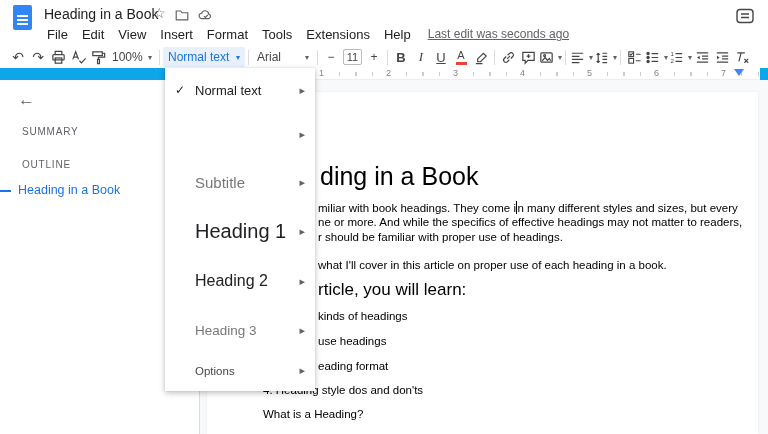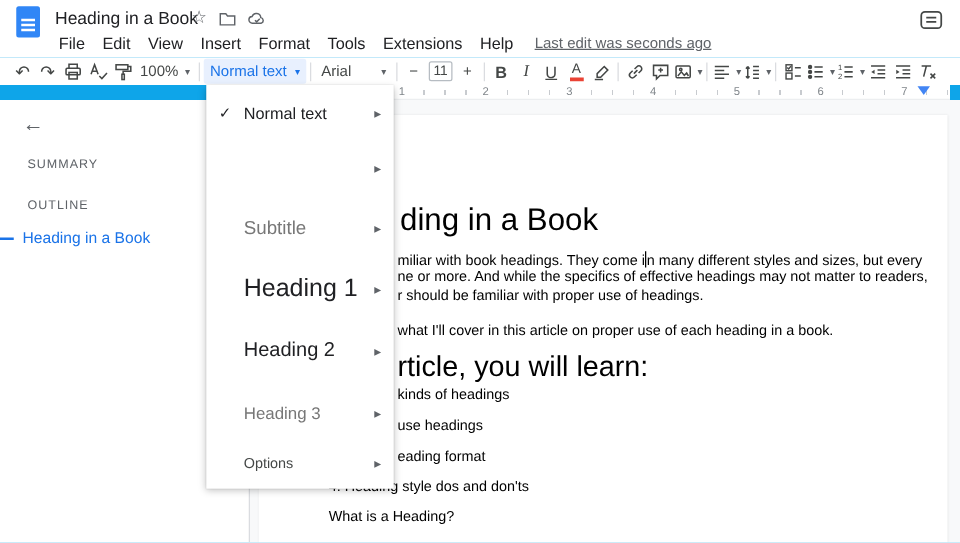--- a/index.html
+++ b/index.html
@@ -55,21 +55,21 @@
   .cap-outline { top:79px; }
   .active-dash { position:absolute; left:0; top:110px; width:11px; height:2px; background:#1a73e8; }
   .outline-item { position:absolute; left:18px; font-size:12.5px; cursor:pointer; white-space:nowrap; }
   .oi-1 { top:103px; color:#1a73e8; }
   .oi-2 { top:125px; color:#3c4043; font-size:12px; }
 
   
   .page { position:absolute; left:207px; top:92px; width:551px; height:342px; background:#fff; box-shadow:0 0 2px rgba(0,0,0,.08); cursor:text; }
   .frag { position:absolute; white-space:nowrap; color:#000; font-size:11.5px; }
   .frag-title { font-size:25px; color:#000; }
-  .frag-h2 { font-size:23px;text-align:right; }
+  .frag-h2 { font-size:17px;text-align:right; }
   .txt-cursor { display:inline-block; width:1.5px; height:13px; background:#000; vertical-align:-2px; }
 
   
   .style-menu { position:absolute; left:165px; top:68px; width:150px; background:#fff; z-index:50;
                 box-shadow:0 2px 6px rgba(0,0,0,.25), 0 0 1px rgba(0,0,0,.15); padding:2px 0 4px; }
   .smi { position:relative; display:flex; align-items:center; padding-left:30px; cursor:pointer; color:#202124; }
   .smi .check { position:absolute; left:10px; font-size:12px; color:#202124; }
   .smi .sub-arrow { position:absolute; right:10px; font-size:11px; color:#5f6368; }
   .s-normal { height:40px; font-size:13px; }
   .s-title { height:48px; font-size:25px; }

